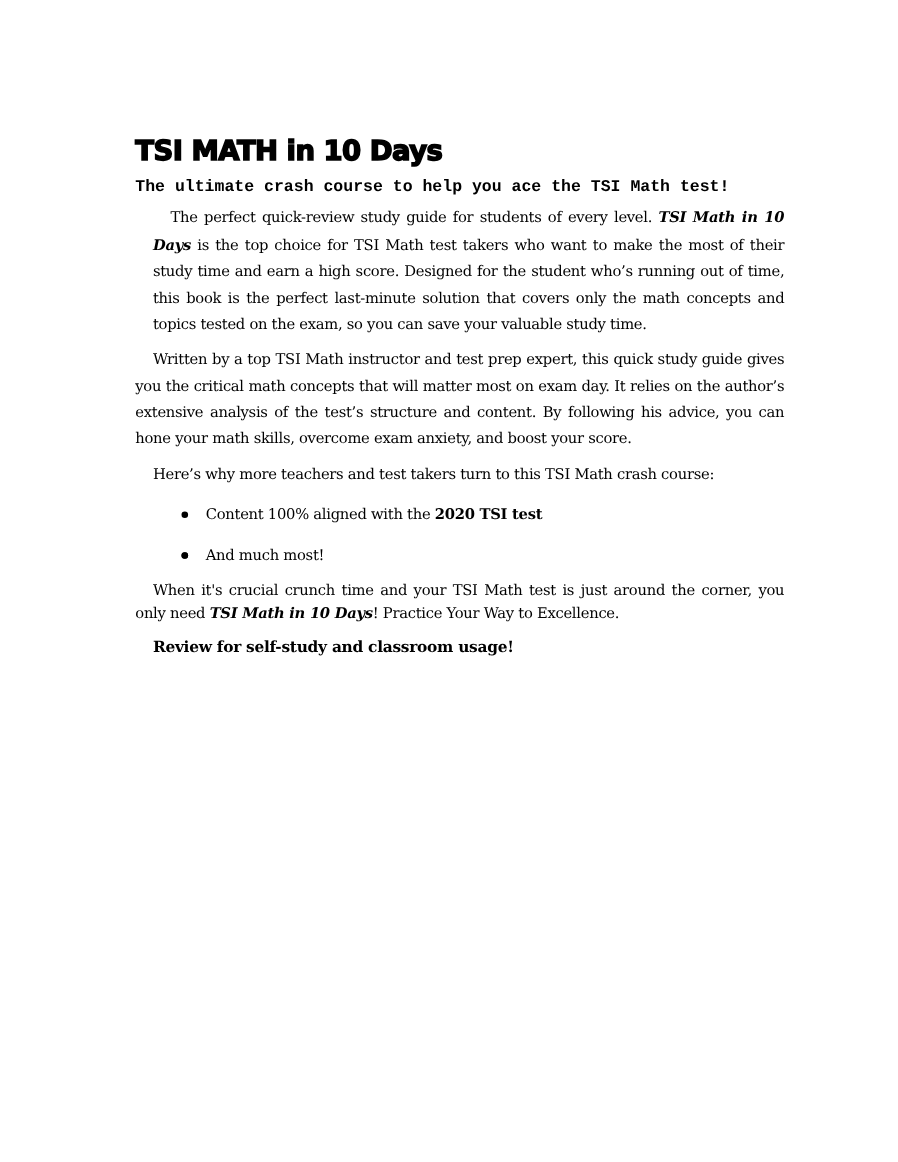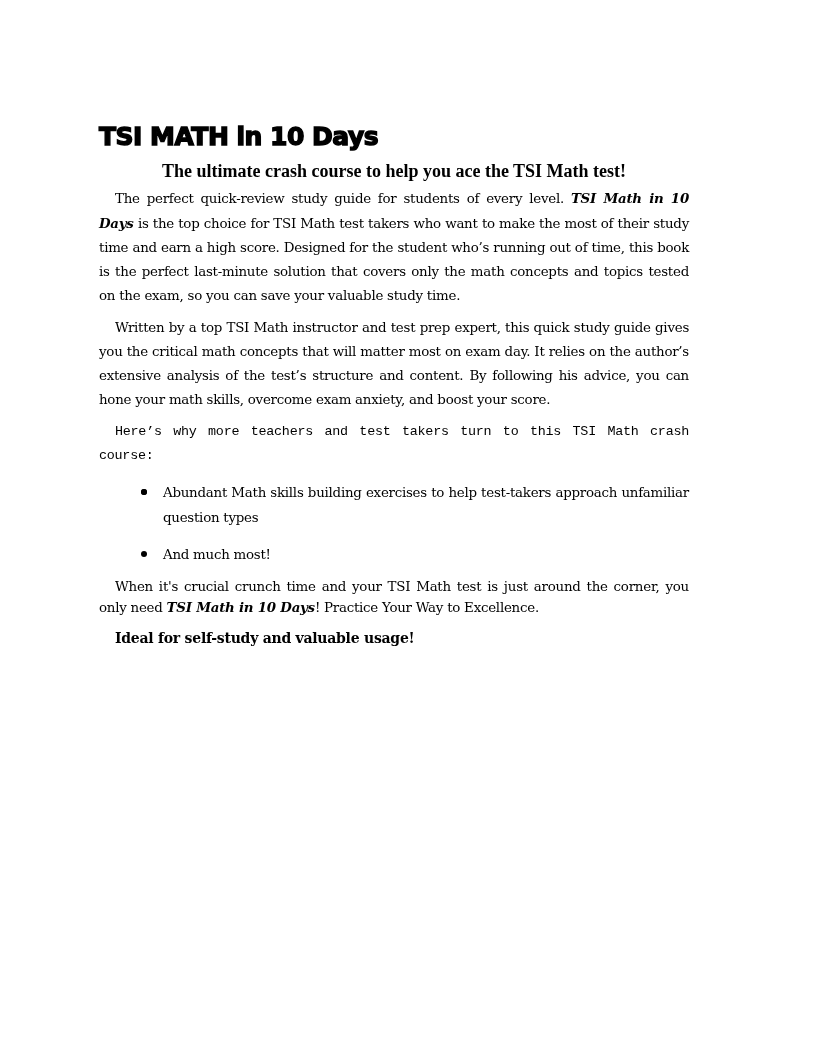--- a/index.html
+++ b/index.html
@@ -1,37 +1,37 @@
 <!DOCTYPE html>
 <html><head>
 <meta charset="utf-8">
 <style>
   html, body { margin: 0; padding: 0; background: #ffffff; }
   body { width: 816px; height: 1056px; position: relative; overflow: hidden; color: #000; }
-  .page { position: absolute; left: 99px; top: 120px; width: 590px; }
+  .page { position: absolute; left: 123px; top: 120px; width: 590px; }
   .title {
     font-family: "DejaVu Sans", sans-serif;
     font-weight: 900; font-size: 25px; letter-spacing: -0.5px;
     margin: 0; height: 34px; line-height: 34px;
     -webkit-text-stroke: 1.4px #000;
   }
   .subtitle {
-    font-family: Liberation Serif, serif;
-    font-weight: bold; font-size: 18px;
-    text-align: center; margin: 6px 0 0 0; line-height: 22px;
+    font-family: Liberation Mono, monospace;
+    font-weight: bold; font-size: 15px;
+    text-align: left; margin: 6px 0 0 0; line-height: 22px;
   }
   .body-text {
     font-family: "DejaVu Serif", serif;
     font-size: 13.4px; line-height: 24px; letter-spacing: -0.25px;
     text-align: justify;
   }
   p.para { margin: 0; text-indent: 16px; }
-  p.p1 { margin-top: 4px; }
+  p.p1 { margin-top: 4px; margin-left: 16px; }
   p.p2 { margin-top: 8px; }
-  p.p3 { margin-top: 8px; font-family: Liberation Mono, monospace; }
+  p.p3 { margin-top: 8px; }
   ul.features { list-style: none; margin: 0; padding: 0 0 0 40px; }
   ul.features li { position: relative; padding-left: 24px; margin-top: 12px; }
   ul.features li:first-child { margin-top: 12px; }
   ul.features li .bullet {
     position: absolute; left: 2px; top: 9px; width: 6px; height: 6px;
     background: #000; border-radius: 50%;
   }
   p.p4 { margin-top: 9px; text-indent: 16px; line-height: 21px; }
   p.p5 { margin-top: 8px; text-indent: 16px; font-weight: bold; font-size: 14px; }
   b, strong { font-weight: bold; }
@@ -45,22 +45,22 @@
   <div class="subtitle">The ultimate crash course to help you ace the TSI Math test!</div>
 
   <div class="body-text">
     <p class="para p1"><span>The perfect quick-review study guide for students of every level. </span><span class="bi">TSI Math in 10 Days</span><span> is the top choice for TSI Math test takers who want to make the most of their study time and earn a high score. Designed for the student who’s running out of time, this book is the perfect last-minute solution that covers only the math concepts and topics tested on the exam, so you can save your valuable study time.</span></p>
 
     <p class="para p2">Written by a top TSI Math instructor and test prep expert, this quick study guide gives you the critical math concepts that will matter most on exam day. It relies on the author’s extensive analysis of the test’s structure and content. By following his advice, you can hone your math skills, overcome exam anxiety, and boost your score.</p>
 
     <p class="para p3">Here’s why more teachers and test takers turn to this TSI Math crash course:</p>
 
     <ul class="features">
+      <li><span class="bullet"></span><b></b><span>Content 100% aligned with the </span><b>2020 TSI test</b></li>
       <li><span class="bullet"></span><b></b><b></b></li>
-      <li><span class="bullet"></span><b></b><span>Abundant Math skills building exercises to help test-takers approach unfamiliar question types</span><b></b></li>
       <li><span class="bullet"></span><b></b><span>And much most!</span><b></b></li>
     </ul>
 
     <p class="para p4"><span>When it's crucial crunch time and your TSI Math test is just around the corner, you only need </span><span class="bi">TSI Math in 10 Days</span><span>! Practice Your Way to Excellence.</span></p>
 
-    <p class="para p5">Ideal for self-study and valuable usage!</p>
+    <p class="para p5">Review for self-study and classroom usage!</p>
   </div>
 </div>
 
 </body></html>

